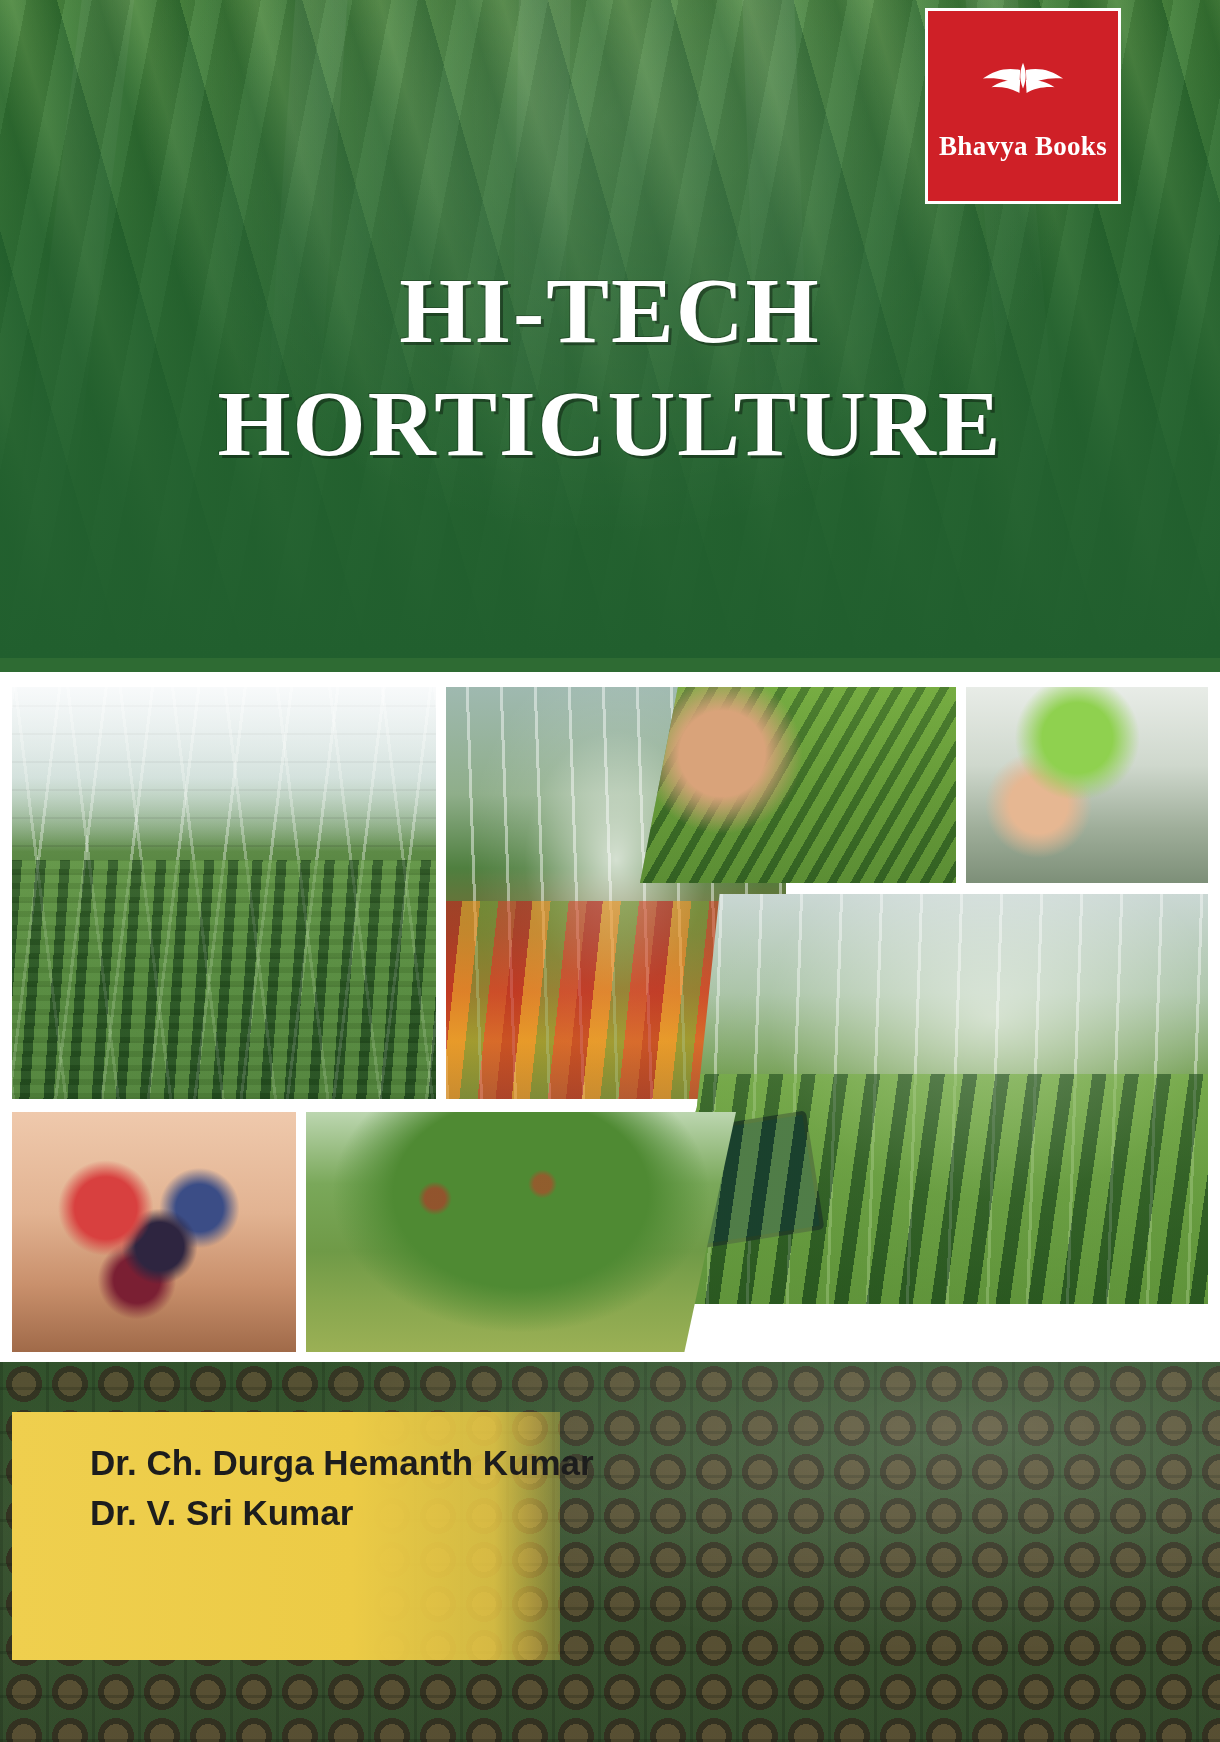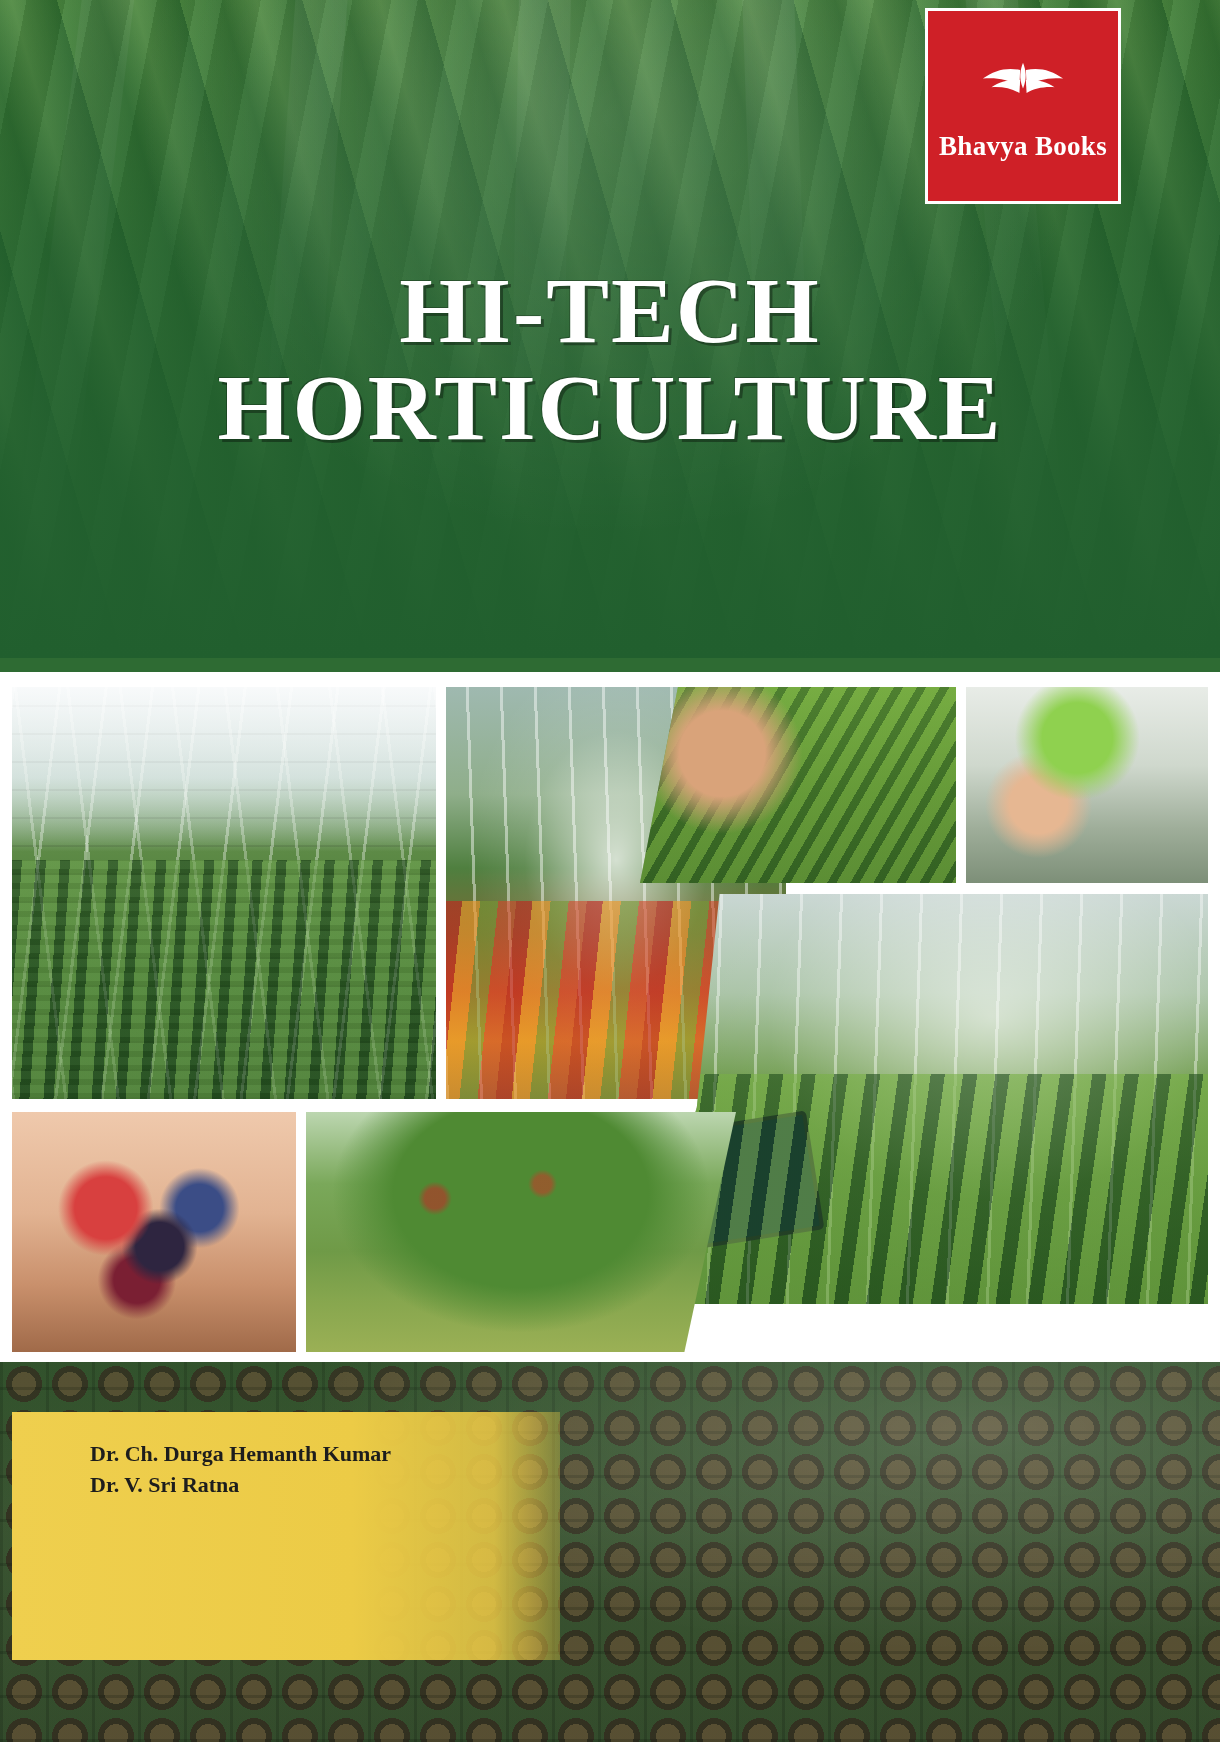--- a/index.html
+++ b/index.html
@@ -97,21 +97,21 @@
     font-family: "Liberation Serif", serif;
     font-weight: bold;
     letter-spacing: 2px;
     line-height: 1.03;
     text-shadow:
       3px 3px 0 rgba(0,0,0,0.35),
       -1px -1px 0 rgba(0,0,0,0.25);
   }
   .title-1 { font-size: 78px; }
   .title-2 { font-size: 94px; margin-top: 0; }
-  .title-3 { font-size: 94px; margin-top: 0; }
+  .title-3 { font-size: 94px; margin-top: 16px; }
 
   
   .collage {
     position: absolute;
     left: 0; top: 672px;
     width: 1220px; height: 690px;
     background: #ffffff;
   }
   .ph {
     position: absolute;
@@ -249,23 +249,23 @@
   .author-panel {
     position: absolute;
     left: 12px; top: 1412px;
     width: 548px; height: 248px;
     background: linear-gradient(90deg, #efcf4e 0%, #eccb46 62%, rgba(236,203,70,0.85) 88%, rgba(236,203,70,0.35) 100%);
     padding: 26px 0 0 78px;
     box-sizing: border-box;
   }
   .author {
     color: #1d1d1d;
-    font-family: Liberation Serif, serif;
+    font-family: Liberation Sans, sans-serif;
     font-weight: bold;
-    font-size: 22px;
+    font-size: 35px;
     line-height: 1.42;
     white-space: nowrap;
   }
 </style>
 </head>
 <body>
 
 <div class="cover">
 
   <div class="top-band">
@@ -305,16 +305,16 @@
     <div class="ph ph-berries"></div>
     <div class="ph ph-orchard"></div>
   </div>
 
   <div class="bottom-band">
     <div class="bottom-photo"></div>
   </div>
 
   <div class="author-panel">
     <div class="author">Dr. Ch. Durga Hemanth Kumar</div>
-    <div class="author">Dr. V. Sri Ratna</div>
+    <div class="author">Dr. V. Sri Kumar</div>
   </div>
 
 </div>
 
 </body></html>

